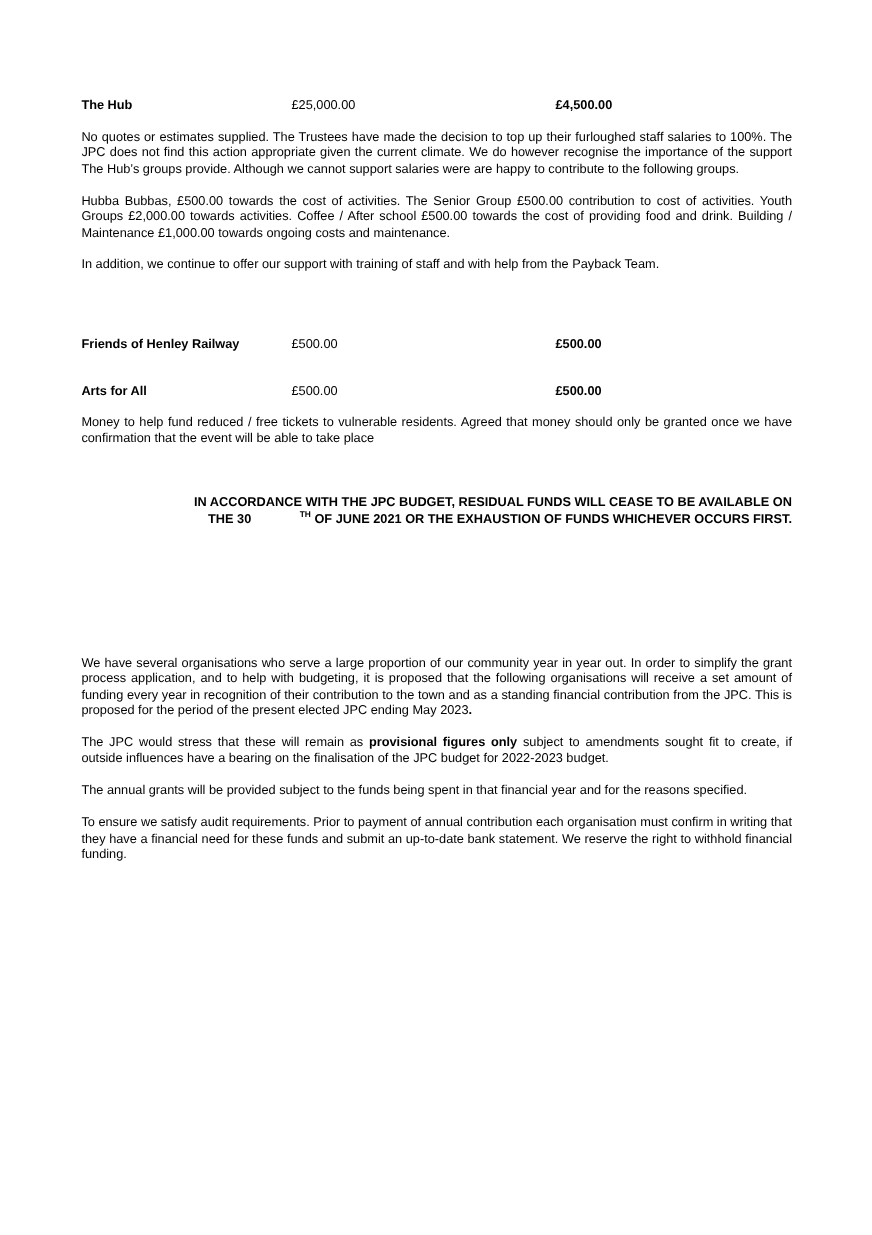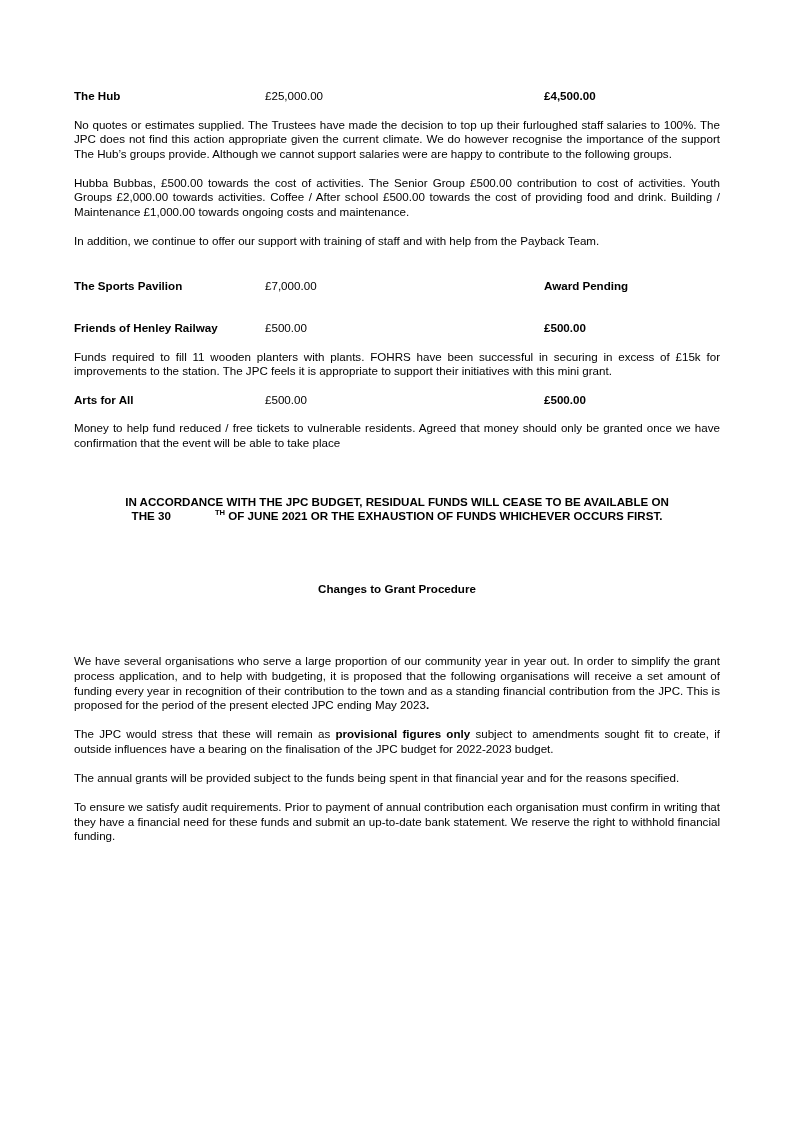--- a/index.html
+++ b/index.html
@@ -42,21 +42,20 @@
     position: absolute;
     left: 191px;
     top: 0;
     font-weight: normal;
   }
   .grant-row .col-award {
     position: absolute;
     left: 431px;
     top: 0;
     font-weight: bold;
-    margin-left: 39px;
   }
 
   
   p.body {
     margin: 0;
     font-size: 11.6px;
     line-height: 14.6px;
     text-align: justify;
     text-justify: inter-word;
   }
@@ -64,21 +63,21 @@
     text-align: left;
   }
   .b { font-weight: bold; }
 
   
   .center-heading {
     margin: 0;
     font-size: 11.6px;
     line-height: 14.6px;
     font-weight: bold;
-    text-align: center;
+    text-align: right;
   }
   .center-heading sup {
     font-size: 7.6px;
     vertical-align: super;
     line-height: 0;
     margin-left: 44px;
   }
 
   
   .sp-gap      { height: 14.5px; }
@@ -102,37 +101,31 @@
     <div class="sp-gap"></div>
     <p class="body">No quotes or estimates supplied.  The Trustees have made the decision to top up their furloughed staff salaries to 100%.  The JPC does not find this action appropriate given the current climate.  We do however recognise the importance of the support The Hub’s groups provide.  Although we cannot support salaries were are happy to contribute to the following groups.</p>
 
     <div class="sp-gap"></div>
     <p class="body">Hubba Bubbas, £500.00 towards the cost of activities. The Senior Group £500.00 contribution to cost of activities. Youth Groups £2,000.00 towards activities. Coffee / After school  £500.00 towards the cost of providing food and drink. Building / Maintenance £1,000.00 towards ongoing costs and maintenance.</p>
 
     <div class="sp-gap"></div>
     <p class="body nojust">In addition, we continue to offer our support with training of staff and with help from the Payback Team.</p>
 
     <div class="sp-gap-lg"></div>
-    <div class="grant-row">
-      <span class="col-name">The Sports Pavilion</span>
-      <span class="col-amount">£7,000.00</span>
-      <span class="col-award">Award Pending</span>
-    </div>
 
     <div class="sp-gap"></div>
 
     <div class="sp-gap-sm"></div>
     <div class="grant-row">
       <span class="col-name">Friends of Henley Railway</span>
       <span class="col-amount">£500.00</span>
       <span class="col-award">£500.00</span>
     </div>
 
     <div class="sp-gap"></div>
-    <p class="body">Funds required to fill 11 wooden planters with plants.  FOHRS have been successful in securing in excess of £15k for improvements to the station. The JPC feels it is appropriate to support their initiatives with this mini grant.</p>
 
     <div class="sp-gap-sm"></div>
     <div class="grant-row">
       <span class="col-name">Arts for All</span>
       <span class="col-amount">£500.00</span>
       <span class="col-award">£500.00</span>
     </div>
 
     <div class="sp-gap"></div>
     <p class="body">Money to help fund reduced / free tickets to vulnerable residents.  Agreed that money should only be granted once we have confirmation that the event will be able to take place</p>
@@ -140,21 +133,20 @@
     <div class="sp-gap-xl"></div>
     <p class="center-heading">
       <span>IN ACCORDANCE WITH THE JPC BUDGET, RESIDUAL FUNDS WILL CEASE TO BE AVAILABLE ON</span>
       <br>
       <span>THE 30</span><sup>TH</sup><span> OF JUNE 2021 OR THE EXHAUSTION OF FUNDS WHICHEVER OCCURS FIRST.</span>
     </p>
 
     <div class="sp-gap-lg"></div>
 
     <div class="sp-gap-lg"></div>
-    <p class="center-heading">Changes to Grant Procedure</p>
 
     <div class="sp-gap-xxl"></div>
     <p class="body"><span>We have several organisations who serve a large proportion of our community year in year out.  In order to simplify the grant process application, and to help with budgeting, it is proposed that the following organisations will receive a set amount of funding every year in recognition of their contribution to the town and as a standing financial contribution from the JPC. This is proposed for the period of the present elected JPC ending May 2023</span><span class="b">.</span></p>
 
     <div class="sp-gap"></div>
     <p class="body"><span>The JPC would stress that these will remain as </span><span class="b">provisional figures only</span><span> subject to amendments sought fit to create, if outside influences have a bearing on the finalisation of the JPC budget for 2022-2023 budget.</span></p>
 
     <div class="sp-gap"></div>
     <p class="body">The annual grants will be provided subject to the funds being spent in that financial year and for the reasons specified.</p>
 

